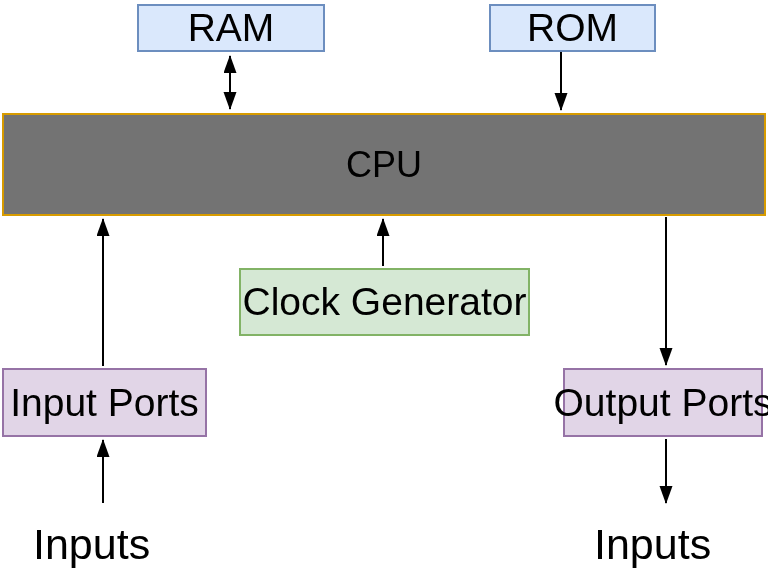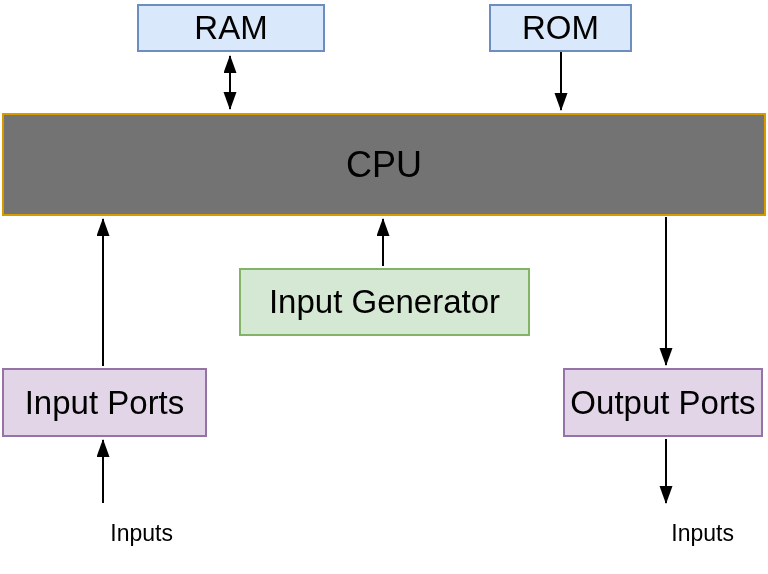--- a/index.html
+++ b/index.html
@@ -15,30 +15,30 @@
     background: #ffffff;
     overflow: hidden;
   }
   .node {
     position: absolute;
     box-sizing: border-box;
     border: 2px solid #000;
     display: flex;
     align-items: center;
     justify-content: center;
-    font-size: 33px;
+    font-size: 39px;
     color: #000000;
     white-space: nowrap;
   }
   .node.cpu { font-size: 36px; }
   .free-label {
     position: absolute;
-    font-size: 23px;
+    font-size: 43px;
     color: #000000;
-    text-align: right;
+    text-align: left;
     white-space: nowrap;
   }
   #edge-layer {
     position: absolute;
     left: 0; top: 0;
     width: 768px;
     height: 574px;
     pointer-events: none;
   }
   .edge-line {
@@ -69,30 +69,30 @@
     <line class="edge-line" x1="103" y1="366" x2="103" y2="219" marker-end="url(#ah-end)" style="stroke: rgb(0, 0, 0);"></line>
     <line class="edge-line" x1="103" y1="503" x2="103" y2="440" marker-end="url(#ah-end)" style="stroke: rgb(0, 0, 0);"></line>
     <line class="edge-line" x1="666" y1="217" x2="666" y2="365" marker-end="url(#ah-end)" style="stroke: rgb(0, 0, 0);"></line>
     <line class="edge-line" x1="666" y1="439" x2="666" y2="503" marker-end="url(#ah-end)" style="stroke: rgb(0, 0, 0);"></line>
   </svg>
 
   <div class="node" style="left: 137px; top: 4px; width: 188px; height: 48px; background-color: rgb(218, 232, 252); border-color: rgb(108, 142, 191);">
     <span>RAM</span>
   </div>
 
-  <div class="node" style="left: 489px; top: 4px; width: 143px; height: 48px; background-color: rgb(218, 232, 252); border-color: rgb(108, 142, 191);">
+  <div class="node" style="left: 489px; top: 4px; width: 167px; height: 48px; background-color: rgb(218, 232, 252); border-color: rgb(108, 142, 191);">
     <span>ROM</span>
   </div>
 
   <div class="node cpu" style="left: 2px; top: 113px; width: 764px; height: 103px; background-color: #737373; border-color: rgb(215, 155, 0);">
     <span>CPU</span>
   </div>
 
   <div class="node" style="left: 239px; top: 268px; width: 291px; height: 68px; background-color: rgb(213, 232, 212); border-color: rgb(130, 179, 102);">
-    <span>Input Generator</span>
+    <span>Clock Generator</span>
   </div>
 
   <div class="node" style="left: 2px; top: 368px; width: 205px; height: 69px; background-color: rgb(225, 213, 231); border-color: rgb(150, 115, 166);">
     <span>Input Ports</span>
   </div>
 
   <div class="node" style="left: 563px; top: 368px; width: 200px; height: 69px; background-color: rgb(225, 213, 231); border-color: rgb(150, 115, 166);">
     <span>Output Ports</span>
   </div>
 

